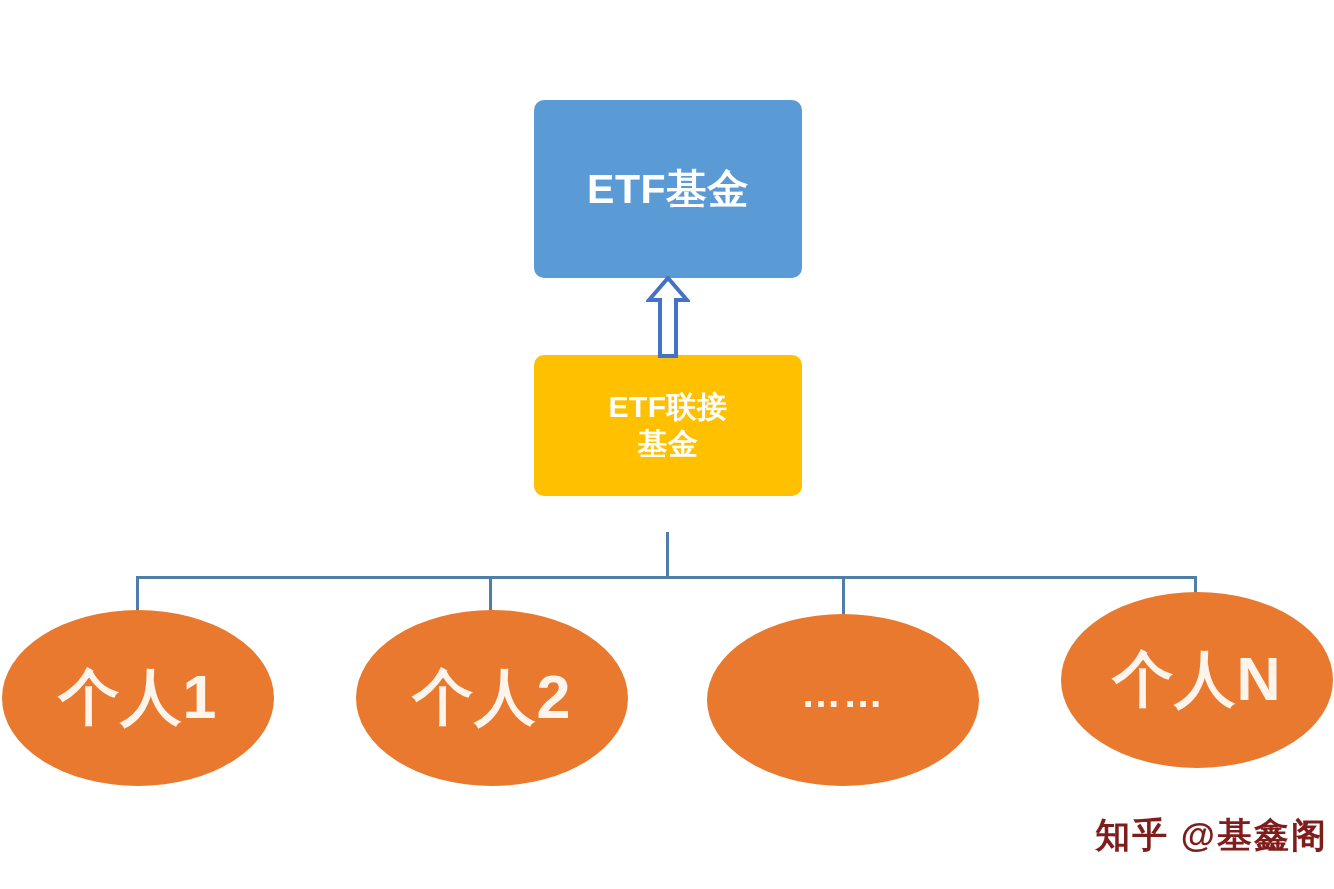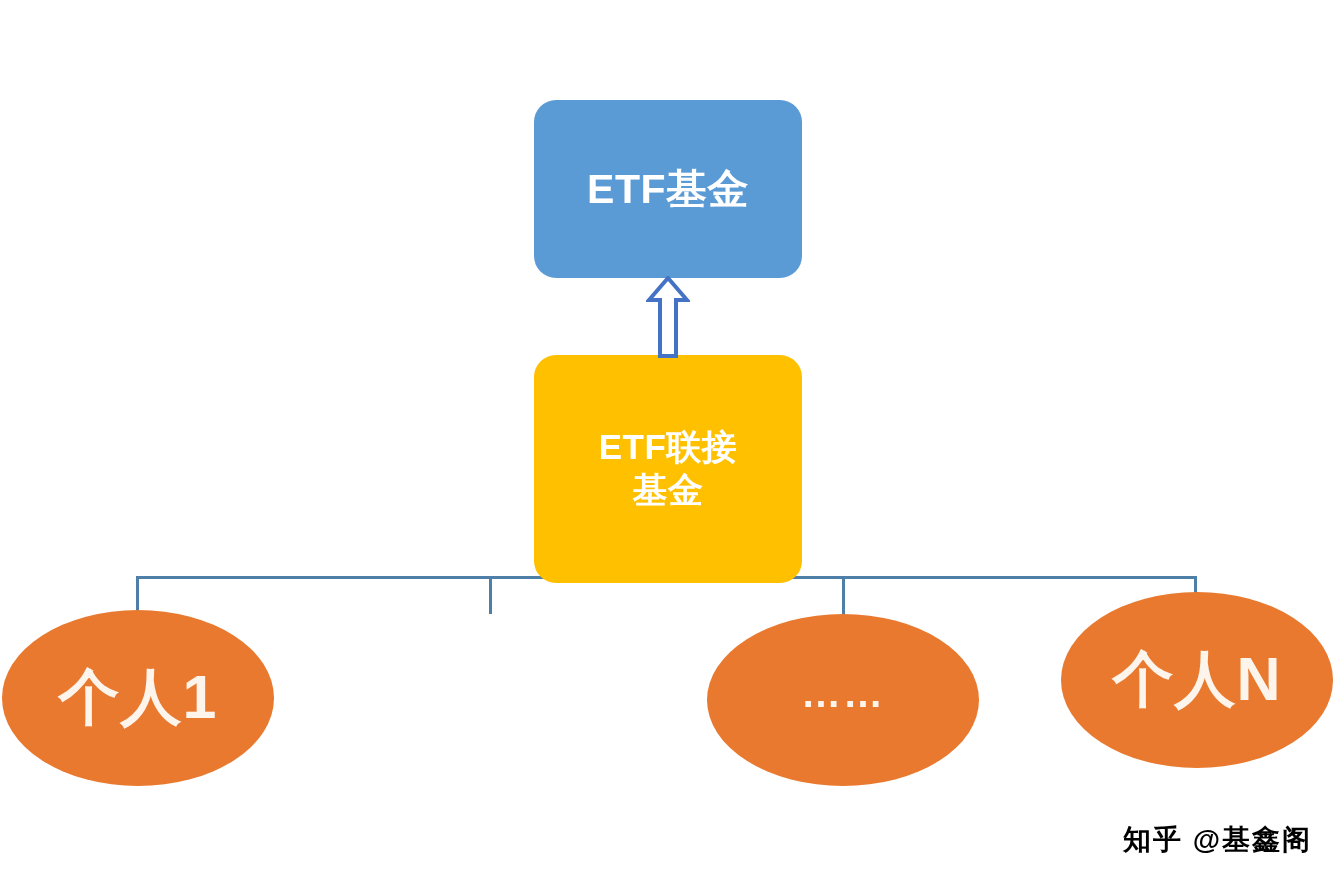--- a/index.html
+++ b/index.html
@@ -23,21 +23,21 @@
     position: absolute;
     left: 0;
     top: 0;
     width: 1334px;
     height: 889px;
   }
 
   
   .node-box {
     position: absolute;
-    border-radius: 22px;
+    border-radius: 10px;
     display: flex;
     align-items: center;
     justify-content: center;
     text-align: center;
     color: #ffffff;
     font-weight: bold;
     line-height: 1.22;
     letter-spacing: 0.5px;
     box-sizing: border-box;
     z-index: 3;
@@ -49,23 +49,23 @@
     width: 268px;
     height: 178px;
     background: #5B9BD5;
     font-size: 41px;
   }
 
   #box-feeder {
     left: 534px;
     top: 355px;
     width: 268px;
-    height: 228px;
+    height: 141px;
     background: #FFC000;
-    font-size: 35px;
+    font-size: 30px;
   }
 
   .box-text {
     display: block;
     white-space: pre-line;
   }
 
   
   #block-arrow {
     position: absolute;
@@ -98,24 +98,24 @@
   }
 
   #ell-0 { left: 2px;    top: 610px; width: 272px; height: 176px; }
   #ell-1 { left: 356px;  top: 610px; width: 272px; height: 176px; }
   #ell-2 { left: 707px;  top: 614px; width: 272px; height: 172px; }
   #ell-3 { left: 1061px; top: 592px; width: 272px; height: 176px; }
 
   
   #watermark {
     position: absolute;
-    right: 22px;
+    right: 6px;
     bottom: 30px;
-    color: #000000;
-    font-size: 28px;
+    color: #7f1d1d;
+    font-size: 35px;
     font-weight: bold;
     letter-spacing: 2px;
     white-space: nowrap;
     z-index: 5;
     user-select: none;
   }
 </style>
 </head>
 <body>
 
@@ -143,20 +143,23 @@
 
   <div class="node-box" id="box-feeder">
     <span class="box-text">ETF联接
 基金</span>
   </div>
 
   <div class="ellipse-node" id="ell-0">
     <span>个人1</span>
   </div>
 
+  <div class="ellipse-node" id="ell-1">
+    <span>个人2</span>
+  </div>
 
   <div class="ellipse-node dots" id="ell-2">
     <span>……</span>
   </div>
 
   <div class="ellipse-node" id="ell-3">
     <span>个人N</span>
   </div>
 
   <div id="watermark">知乎 @基鑫阁</div>

